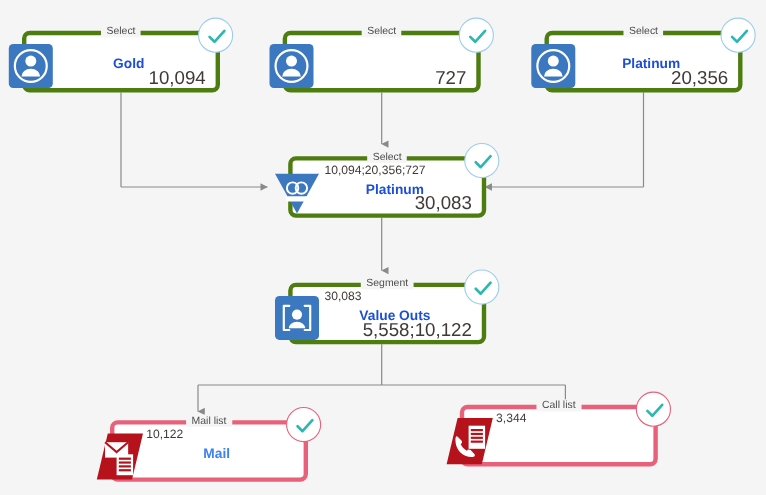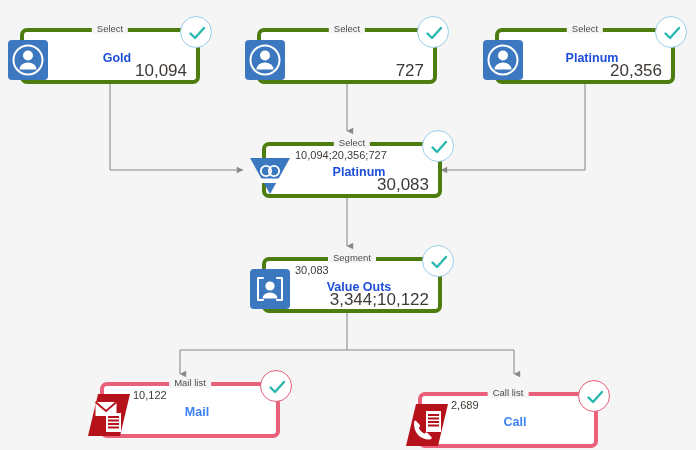--- a/index.html
+++ b/index.html
@@ -272,21 +272,21 @@
       <svg viewBox="0 0 44 44" xmlns="http://www.w3.org/2000/svg">
         <rect x="2" y="2" width="40" height="40" rx="4" fill="#3c78bf"></rect>
         <path d="M15 11 L10 11 L10 33 L15 33" fill="none" stroke="#ffffff" stroke-width="2" stroke-linecap="round" stroke-linejoin="round"></path>
         <path d="M29 11 L34 11 L34 33 L29 33" fill="none" stroke="#ffffff" stroke-width="2" stroke-linecap="round" stroke-linejoin="round"></path>
         <circle cx="22" cy="19" r="4.6" fill="#ffffff"></circle>
         <path d="M14.5 31.5 a7.5 6 0 0 1 15 0 Z" fill="#ffffff"></path>
       </svg>
     </span>
     <span class="count-in">30,083</span>
     <span class="node-title">Value Outs</span>
-    <span class="count-out">3,344;10,122</span>
+    <span class="count-out">5,558;10,122</span>
     <span class="badge">
       <svg viewBox="0 0 32 32" xmlns="http://www.w3.org/2000/svg">
         <path d="M9.5 16.5 L14 21 L23 11" fill="none" stroke="#2ab8b0" stroke-width="2.4" stroke-linecap="round" stroke-linejoin="round"></path>
       </svg>
     </span>
   </div>
 
   <div class="node red" style="left:100px; top:382px;">
     <span class="node-type">Mail list</span>
     <span class="icon icon-red">
@@ -306,40 +306,39 @@
     <span class="count-in">10,122</span>
     <span class="node-title">Mail</span>
     <span class="count-out"></span>
     <span class="badge">
       <svg viewBox="0 0 32 32" xmlns="http://www.w3.org/2000/svg">
         <path d="M9.5 16.5 L14 21 L23 11" fill="none" stroke="#2ab8b0" stroke-width="2.4" stroke-linecap="round" stroke-linejoin="round"></path>
       </svg>
     </span>
   </div>
 
-  <div class="node red" style="left:418px; top:392px;">
+  <div class="node red" style="left:418px; top:368px;">
     <span class="node-type">Call list</span>
     <span class="icon icon-red">
       <svg viewBox="0 0 50 50" xmlns="http://www.w3.org/2000/svg">
         <path d="M14 4 L46 4 L36 46 L4 46 Z" fill="#b5121b"></path>
         <rect x="24" y="11" width="15" height="21" fill="#ffffff"></rect>
         <g fill="#b5121b">
           <rect x="26" y="14" width="11" height="2"></rect>
           <rect x="26" y="17.5" width="11" height="2"></rect>
           <rect x="26" y="21" width="11" height="2"></rect>
           <rect x="26" y="24.5" width="11" height="2"></rect>
         </g>
         <path d="M12 24 c0 9 6.5 15.5 15 15.5 c2.5 0 3.5 -1.6 2 -3.1
                  l-3.2 -3.2 c-1.2 -1.2 -2.6 -0.6 -3.4 0.5
                  c-2.6 -1.4 -4.6 -3.4 -5.6 -6 c1.2 -0.8 1.9 -2.1 0.7 -3.3
                  l-3.2 -3.2 C12.8 19.7 12 21.2 12 24 Z" fill="#ffffff"></path>
       </svg>
     </span>
-    <span class="count-in">2,689</span>
-    <span class="node-title">Call</span>
+    <span class="count-in">3,344</span>
     <span class="count-out"></span>
     <span class="badge">
       <svg viewBox="0 0 32 32" xmlns="http://www.w3.org/2000/svg">
         <path d="M9.5 16.5 L14 21 L23 11" fill="none" stroke="#2ab8b0" stroke-width="2.4" stroke-linecap="round" stroke-linejoin="round"></path>
       </svg>
     </span>
   </div>
 
 </div>
 

